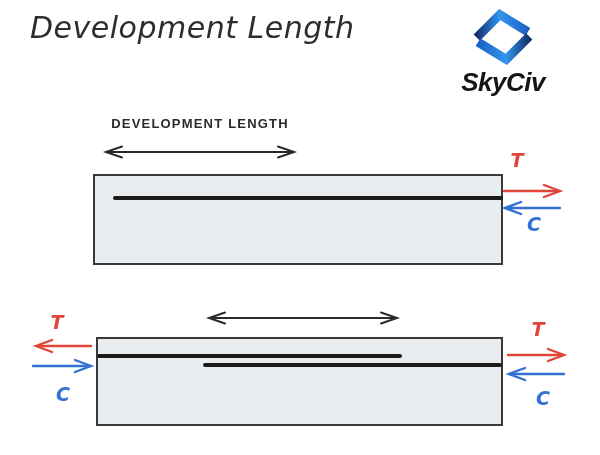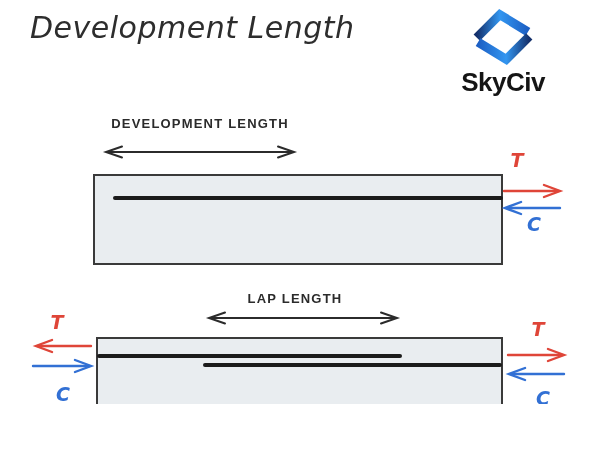--- a/index.html
+++ b/index.html
@@ -1,35 +1,35 @@
 <!DOCTYPE html>
 <html><head>
 <meta charset="utf-8">
 <style>
   html, body { margin:0; padding:0; background:#ffffff; }
   .canvas {
-    position:relative; width:600px; height:404px; background:#ffffff;
+    position:relative; width:600px; height:455px; background:#ffffff;
     overflow:hidden; font-family:"Liberation Sans", sans-serif;
   }
   .abs { position:absolute; }
 
   
   .title {
     position:absolute; left:30px; top:8px;
     font-size:30px; font-style:italic; font-weight:500;
     color:#2d2d2d; letter-spacing:0.5px; line-height:40px;
     font-family:"DejaVu Sans", sans-serif;
   }
 
   
   .logo { position:absolute; left:455px; top:8px; width:96px; text-align:center; }
   .logo-mark { display:block; margin:0 auto; width:64px; height:58px; }
   .logo-text {
     font-size:26px; font-weight:bold; color:#151515;
-    letter-spacing:-0.5px; margin-top:1px;
+    letter-spacing:-0.5px; margin-top:1px;font-style:italic;
   }
 
   
   .dim-label {
     position:absolute; font-size:13px; font-weight:bold;
     letter-spacing:1.2px; color:#2b2b2b; text-align:center;
     font-family:"Liberation Sans", sans-serif;
   }
   #dev-label { left:100px; top:116px; width:200px; }
   #lap-label { left:195px; top:291px; width:200px; }
@@ -123,21 +123,20 @@
     </g>
   </svg>
   <svg class="abs" id="b1-blue" width="62" height="16">
     <g fill="none" stroke="#3270d4" stroke-width="2.4" stroke-linecap="round">
       <line x1="60" y1="8" x2="7" y2="8"></line>
       <polyline points="21,2 5,8 21,14"></polyline>
     </g>
   </svg>
   <div class="force-label force-blue" id="b1-C">C</div>
 
-  <div class="dim-label" id="lap-label">LAP LENGTH</div>
 
   <svg class="abs" id="lap-arrow" width="200" height="18">
     <g fill="none" stroke="#2b2b2b" stroke-width="2" stroke-linecap="round">
       <line x1="7" y1="9" x2="193" y2="9"></line>
       <polyline points="22,3.5 6,9 22,14.5"></polyline>
       <polyline points="178,3.5 194,9 178,14.5"></polyline>
     </g>
   </svg>
 
   <div class="beam" id="beam2"></div>

